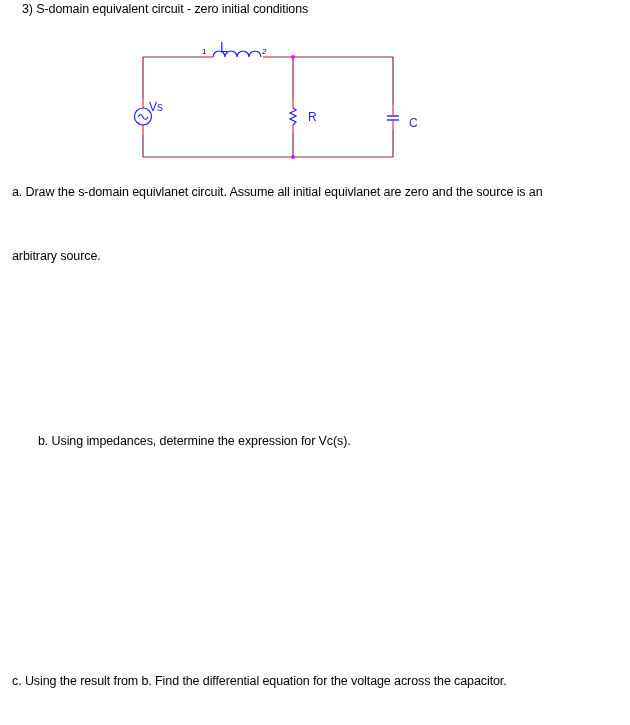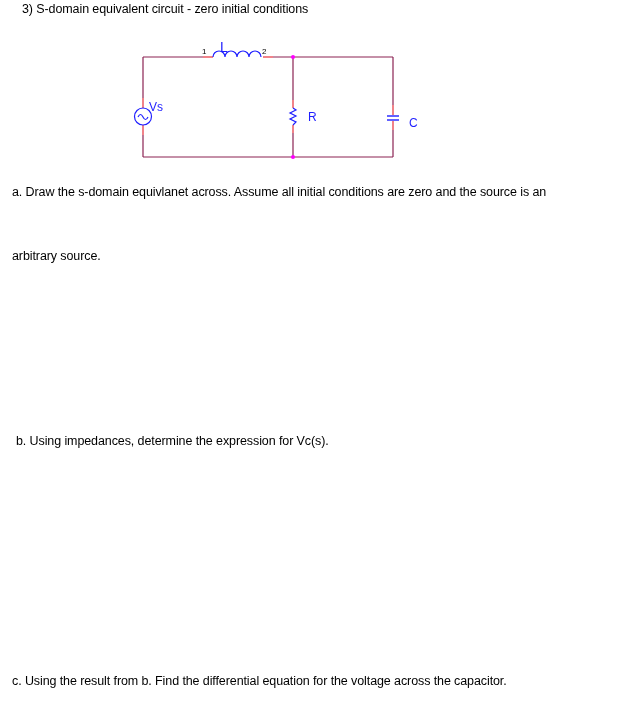--- a/index.html
+++ b/index.html
@@ -2,21 +2,21 @@
 <html><head>
 <meta charset="utf-8">
 <style>
   html, body { margin: 0; padding: 0; background: #ffffff; }
   body { width: 630px; height: 725px; position: relative; overflow: hidden;
          font-family: "Liberation Sans", sans-serif; color: #000; }
   .txt { position: absolute; font-size: 12.5px; line-height: 16px; letter-spacing: -0.1px; white-space: nowrap; text-align: center; }
   #title { left: 22px; top: 1px; }
   #qa1 { left: 12px; top: 184px; }
   #qa2 { left: 12px; top: 200px; margin-top: 48px; }
-  #qb { left: 16px; top: 433px; }
+  #qb { left: 0; top: 433px; padding-left: 38px; }
   #qc { left: 12px; top: 673px; }
   #circuit { position: absolute; left: 0; top: 0; }
   .lbl { font-family: "Liberation Sans", sans-serif; }
 </style>
 </head>
 <body>
 
 <div id="title" class="txt">3) S-domain equivalent circuit - zero initial conditions</div>
 
 <svg id="circuit" width="630" height="180" xmlns="http://www.w3.org/2000/svg">
@@ -65,16 +65,16 @@
   <g stroke="#1f1fff" stroke-width="1.4">
     <line x1="387" y1="116" x2="399" y2="116"></line>
     <line x1="387" y1="120" x2="399" y2="120"></line>
   </g>
   <text class="lbl" x="409" y="127" font-size="12" fill="#1f1fff">C</text>
 
   <circle cx="293" cy="57" r="2" fill="#ff00ff"></circle>
   <circle cx="293" cy="157" r="2" fill="#ff00ff"></circle>
 </svg>
 
-<div id="qa1" class="txt">a. Draw the s-domain equivlanet across.  Assume all initial conditions are zero and the source is an</div>
+<div id="qa1" class="txt">a. Draw the s-domain equivlanet circuit.  Assume all initial equivlanet are zero and the source is an</div>
 <div id="qa2" class="txt">arbitrary source.</div>
 <div id="qb" class="txt">b. Using impedances, determine the expression for Vc(s).</div>
 <div id="qc" class="txt">c. Using the result from b.  Find the differential equation for the voltage across the capacitor.</div>
 
 </body></html>

